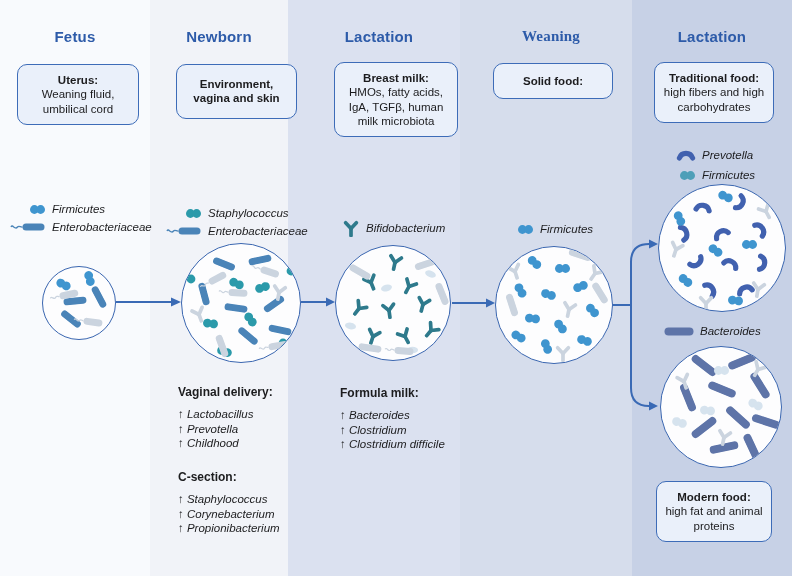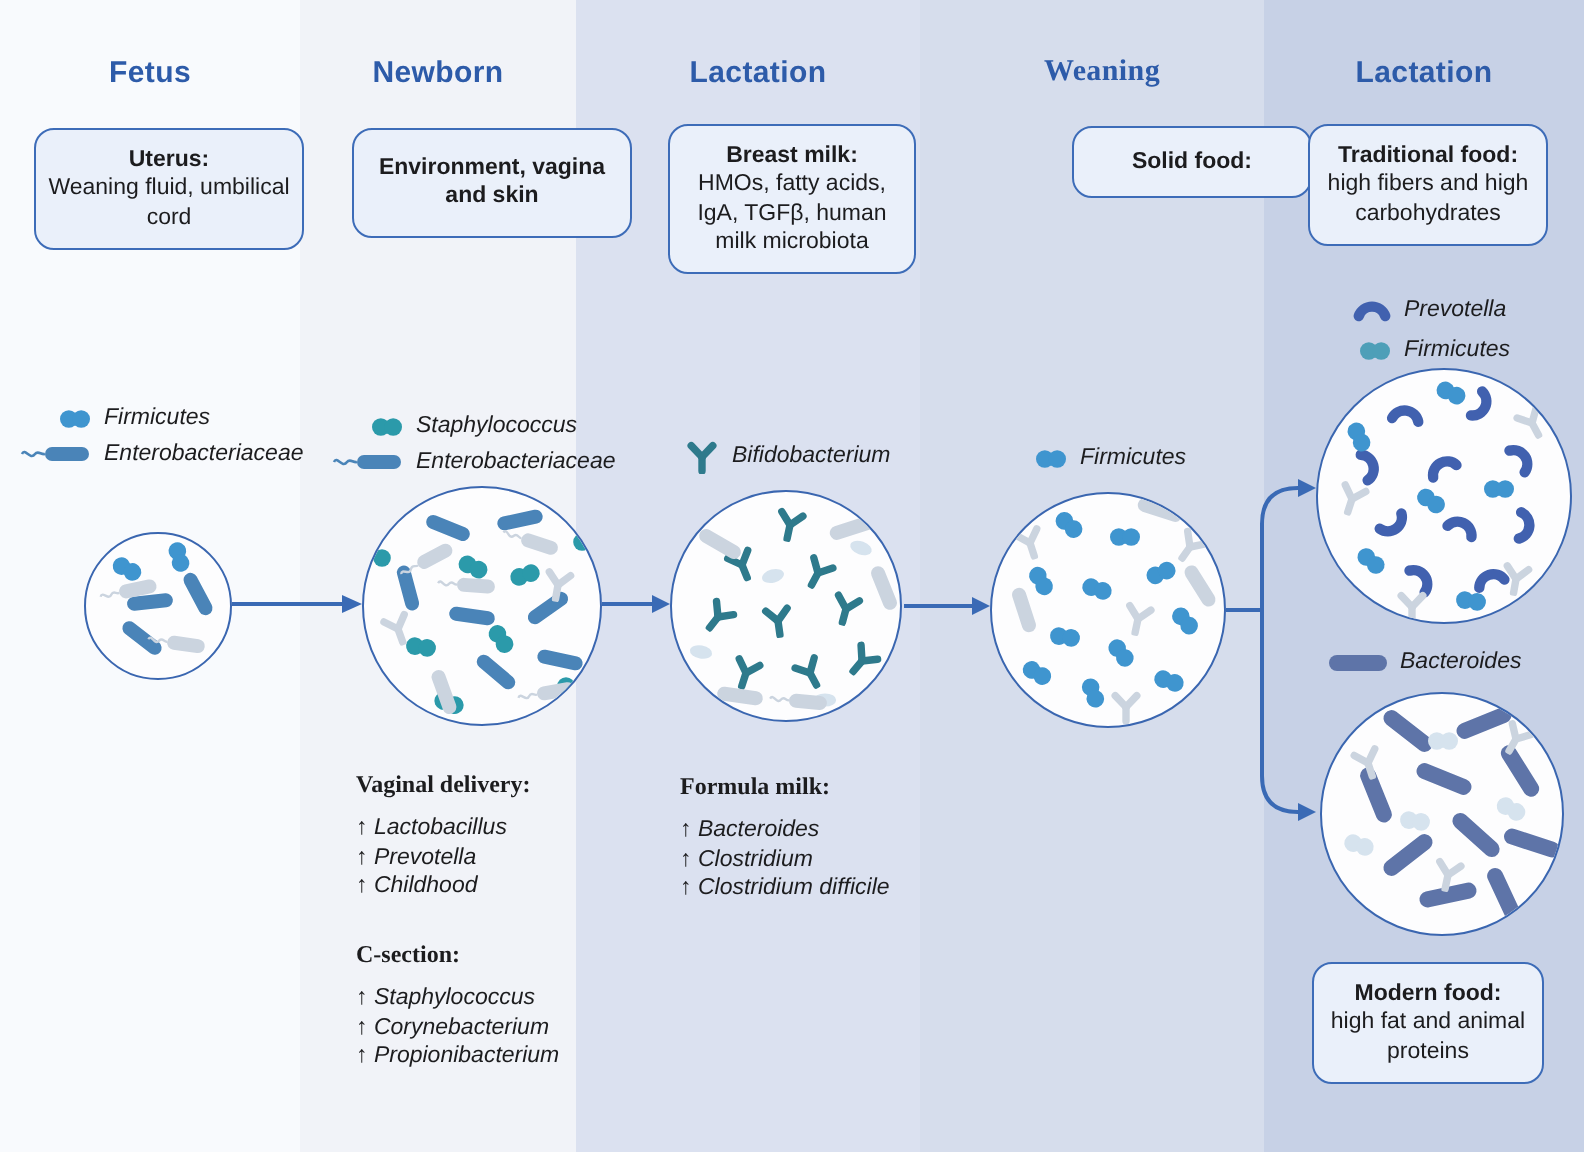--- a/index.html
+++ b/index.html
@@ -15,21 +15,21 @@
   #diagram{position:relative;width:792px;height:576px;background:#bef264;}
   .col{position:absolute;top:0;height:576px;}
   .col-header{position:absolute;top:28px;font-size:15px;font-weight:bold;color:var(--header-blue);text-align:center;letter-spacing:.2px;}
   .box{position:absolute;background:var(--box-fill);border:1.5px solid var(--box-border);border-radius:10px;padding:8px 5px;font-size:11.5px;line-height:1.24;text-align:center;color:var(--ink);box-sizing:border-box;}
   .box-title{font-weight:bold;}
   .circle{position:absolute;border-radius:50%;background:#FDFDFE;border:1.5px solid var(--circle-border);overflow:hidden;}
   .bug{position:absolute;display:block;line-height:0;}
   .legend-row{position:absolute;display:flex;align-items:center;height:18px;font-size:11.5px;}
   .legend-ic{display:flex;justify-content:flex-end;align-items:center;line-height:0;flex:none;}
   .legend-label{font-style:italic;margin-left:6px;white-space:nowrap;}
-  .list-title{position:absolute;font-weight:bold;font-size:12px;white-space:nowrap;font-family:Liberation Serif, serif;}
+  .list-title{position:absolute;font-weight:bold;font-size:12px;white-space:nowrap;}
   .list{position:absolute;font-size:11.5px;line-height:14.6px;}
   .list-item{white-space:nowrap;}
   .list-item i{font-style:italic;}
   .up{font-style:normal;}
   .arrows{position:absolute;left:0;top:0;pointer-events:none;}
   .arrows .stroke{stroke:var(--arrow-blue);stroke-width:2;fill:none;}
   .arrows .head{fill:var(--arrow-blue);stroke:none;}
 </style>
 </head>
 <body>
@@ -41,32 +41,32 @@
   <div class="col" style="left: 288px; width: 172px; background: rgb(219, 225, 240);"></div>
   <div class="col" style="left: 460px; width: 172px; background: rgb(214, 221, 236);"></div>
   <div class="col" style="left: 632px; width: 160px; background: rgb(199, 209, 230);"></div>
 
   <div class="col-header" style="left:0;width:150px;">Fetus</div>
   <div class="col-header" style="left:150px;width:138px;">Newborn</div>
   <div class="col-header" style="left:288px;width:182px;">Lactation</div>
   <div class="col-header" style="left:465px;width:172px;font-family:Liberation Serif, serif;">Weaning</div>
   <div class="col-header" style="left:632px;width:160px;">Lactation</div>
 
-  <div class="box" style="left:17px;top:64px;width:135px;text-align:center;">
+  <div class="box" style="left:17px;top:64px;width:122px;text-align:center;">
     <div class="box-title">Uterus:</div>
     <div>Weaning fluid, umbilical cord</div>
   </div>
-  <div class="box" style="left:176px;top:64px;width:140px;padding-top:12px;padding-bottom:12px;">
+  <div class="box" style="left:176px;top:64px;width:121px;padding-top:12px;padding-bottom:12px;">
     <div class="box-title">Environment, vagina and skin</div>
   </div>
   <div class="box" style="left:334px;top:62px;width:124px;">
     <div class="box-title">Breast milk:</div>
     <div>HMOs, fatty acids, IgA, TGFβ, human milk microbiota</div>
   </div>
-  <div class="box" style="left:493px;top:63px;width:120px;padding-top:10px;padding-bottom:10px;margin-left:43px;">
+  <div class="box" style="left:493px;top:63px;width:120px;padding-top:10px;padding-bottom:10px;">
     <div class="box-title">Solid food:</div>
   </div>
   <div class="box" style="left:654px;top:62px;width:120px;">
     <div class="box-title">Traditional food:</div>
     <div>high fibers and high carbohydrates</div>
   </div>
   <div class="box" style="left:656px;top:481px;width:116px;">
     <div class="box-title">Modern food:</div>
     <div>high fat and animal proteins</div>
   </div>

